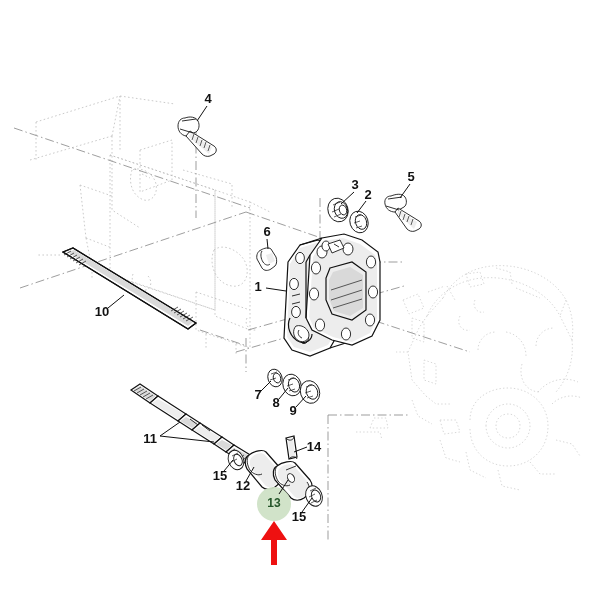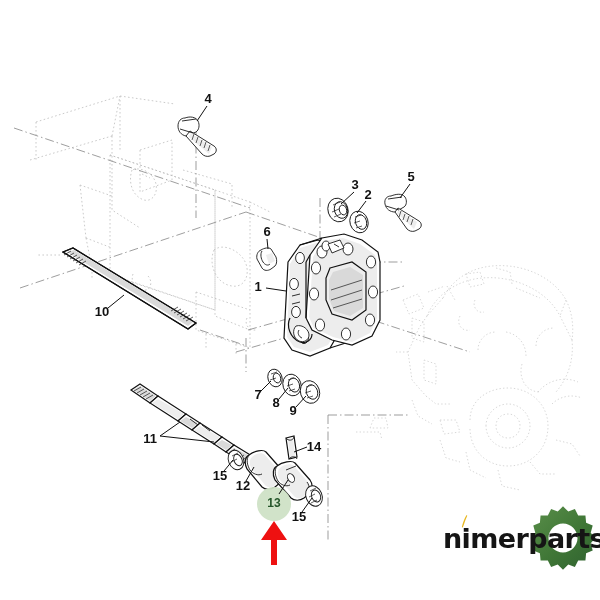--- a/index.html
+++ b/index.html
@@ -393,34 +393,14 @@
       <text class="lbl" x="150" y="440">11</text>
       <text class="lbl" x="243" y="487">12</text>
       <text class="lbl lbl-hi" x="274" y="504">13</text>
       <text class="lbl" x="314" y="448">14</text>
       <text class="lbl" x="220" y="477">15</text>
       <text class="lbl" x="299" y="518">15</text>
     </g>
 
   </svg>
 
-  <div id="logo">
-
-    <svg id="logo-gear" viewBox="0 0 100 100">
-      <defs>
-        <linearGradient id="gearGrad" x1="0" y1="0" x2="1" y2="1">
-          <stop offset="0%" stop-color="#5a8f4a"></stop>
-          <stop offset="55%" stop-color="#3f7636"></stop>
-          <stop offset="100%" stop-color="#2f6130"></stop>
-        </linearGradient>
-      </defs>
-      <path fill="url(#gearGrad)" fill-rule="evenodd" d="M50 2 L58 10 L68 6 L73 16 L84 16 L85 27 L95 31 L92 42 L99 50 L92 58 L95 69 L85 73 L84 84 L73 84 L68 94 L58 90 L50 98 L42 90 L32 94 L27 84 L16 84 L15 73 L5 69 L8 58 L1 50 L8 42 L5 31 L15 27 L16 16 L27 16 L32 6 L42 10 Z
-           M50 28 C62 28 72 38 72 50 C72 62 62 72 50 72 C38 72 28 62 28 50 C28 38 38 28 50 28 Z"></path>
-    </svg>
-
-    <svg id="logo-spark" viewBox="0 0 20 34">
-      <path fill="#e8b720" d="M14 0 C9 9 5 18 2 30 C1 33 4 34 5 31 C9 20 12 10 16 2 Z"></path>
-    </svg>
-
-    <div id="logo-word">nimerparts</div>
-  </div>
 
 </div>
 
 </body></html>

